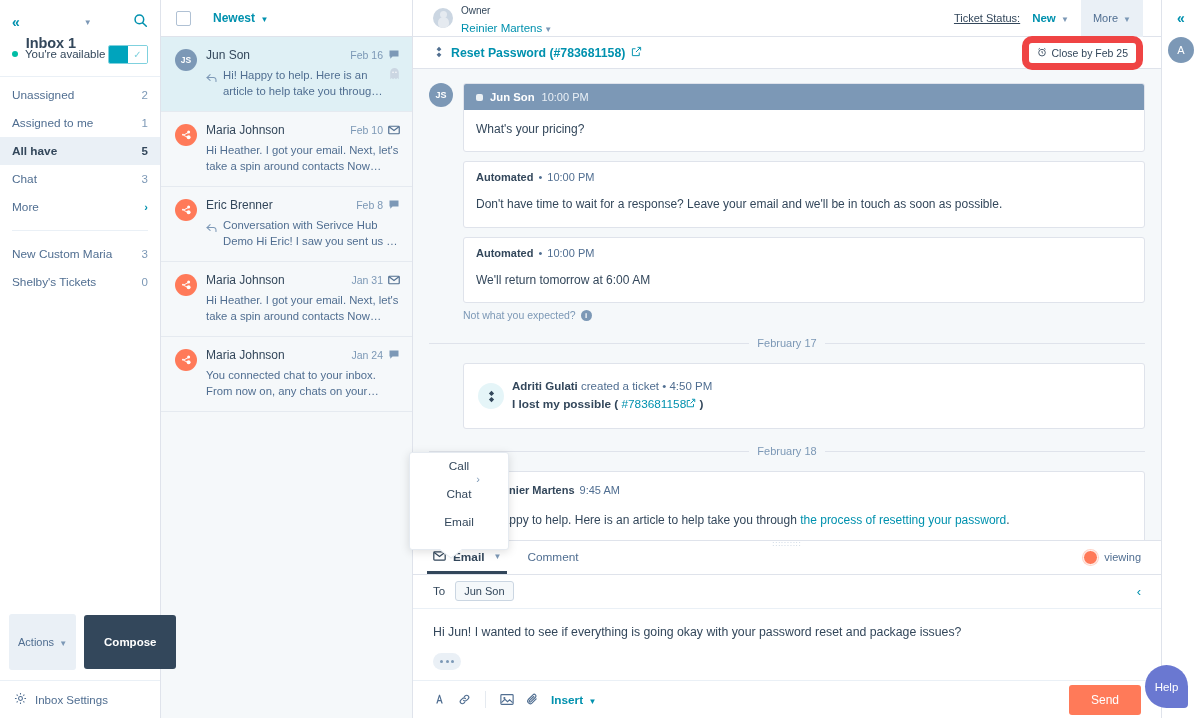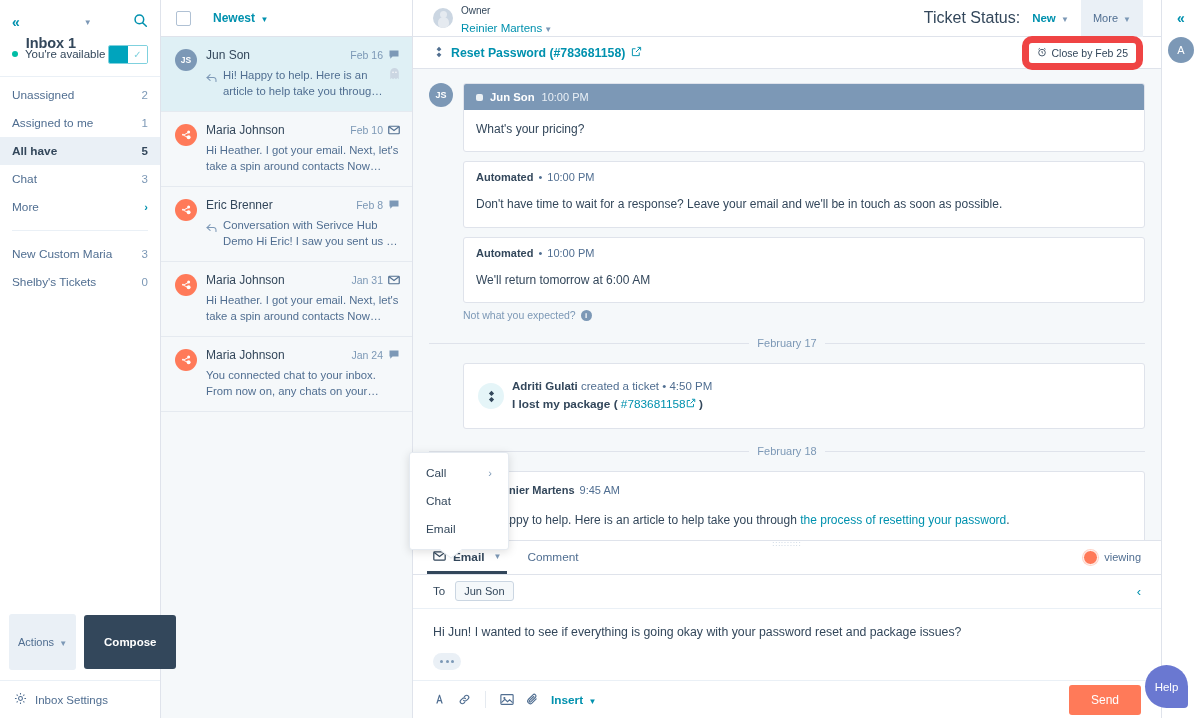--- a/index.html
+++ b/index.html
@@ -133,21 +133,21 @@
     content: ""; position: absolute; width: 7px; height: 7px;
     background: #e5eaf0; border-radius: 50%; left: 6.5px; top: 3px;
   }
   .owner-status {
     position: absolute; width: 5px; height: 5px; border-radius: 50%;
     background: #00bda5; left: 18px; top: 16px; border: 1px solid #fff; z-index: 3;
   }
   .owner-label { font-size: 10px; color: #33475b; line-height: 1.3; }
   .owner-name { font-size: 11.5px; color: #0091ae; line-height: 1.3; cursor: pointer; }
   .head-right { margin-left: auto; display: flex; align-items: center; gap: 12px; }
-  .ts-label { font-size: 16px; color: #33475b; }
+  .ts-label { font-size: 11px; color: #33475b; text-decoration: underline; }
   .ts-value { font-size: 11.5px; color: #0091ae; cursor: pointer; font-weight: 600; }
   .btn-more {
     background: #eaf0f6; color: #506e91; font-size: 11px; border: none;
     border-radius: 3px; padding: 22px 12px; cursor: pointer; font-family: inherit;
   }
 
   .ticket-bar {
     height: 32px; background: #fff; border-bottom: 1px solid #dfe3eb;
     display: flex; align-items: center; padding: 0 18px 0 20px;
   }
@@ -219,22 +219,22 @@
 
   .link-inline { color: #0091ae; text-decoration: none; }
 
   
   .dropdown {
     position: absolute; left: 409px; top: 452px; width: 100px;
     background: #fff; border: 1px solid #e5eaf0; border-radius: 3px;
     box-shadow: 0 2px 10px rgba(0,0,0,.13); z-index: 40; padding: 6px 0;
   }
   .dd-item {
-    display: flex; align-items: center; height: 28px; padding: 0 16px;
-    font-size: 11.8px; color: #33475b; cursor: pointer;
+    display: flex; align-items: center; height: 28px; padding: 0 28px;
+    font-size: 11.8px; color: #33475b; cursor: pointer; flex-direction: column;
   }
   .dd-item .dd-arrow { margin-left: auto; color: #7c98b6; font-size: 11px; }
   .dd-tail {
     position: absolute; left: 34px; bottom: -8px; width: 14px; height: 14px;
     background: #fff; border-right: 1px solid #e5eaf0;
     border-bottom: 1px solid #e5eaf0; transform: rotate(45deg) skew(-8deg, -8deg);
   }
 
   
   .composer {
@@ -659,21 +659,21 @@
             </svg>
         </span>
         <div>
           <div class="event-l1">
             <b>Adriti Gulati</b>
             <span>created a ticket</span>
             <span>•</span>
             <span>4:50 PM</span>
           </div>
           <div class="event-l2">
-            <span>I lost my package</span>
+            <span>I lost my possible</span>
             <span>(</span>
             <a href="#">#783681158</a><span><svg width="10" height="10" viewBox="0 0 16 16" fill="none" stroke="#0091ae" stroke-width="1.5">
                   <path d="M9.5 2h4.5v4.5"></path>
                   <path d="M13.6 2.4L7.2 8.8"></path>
                   <path d="M12 9.5V14H2V4h4.5"></path>
                 </svg></span>
             <span>)</span>
           </div>
         </div>
       </div>

